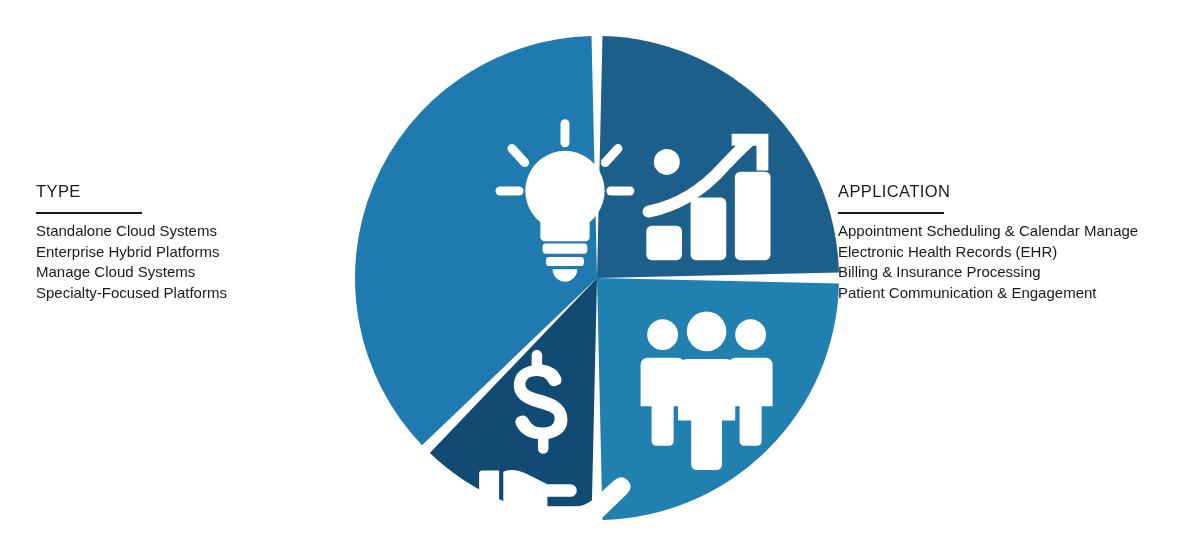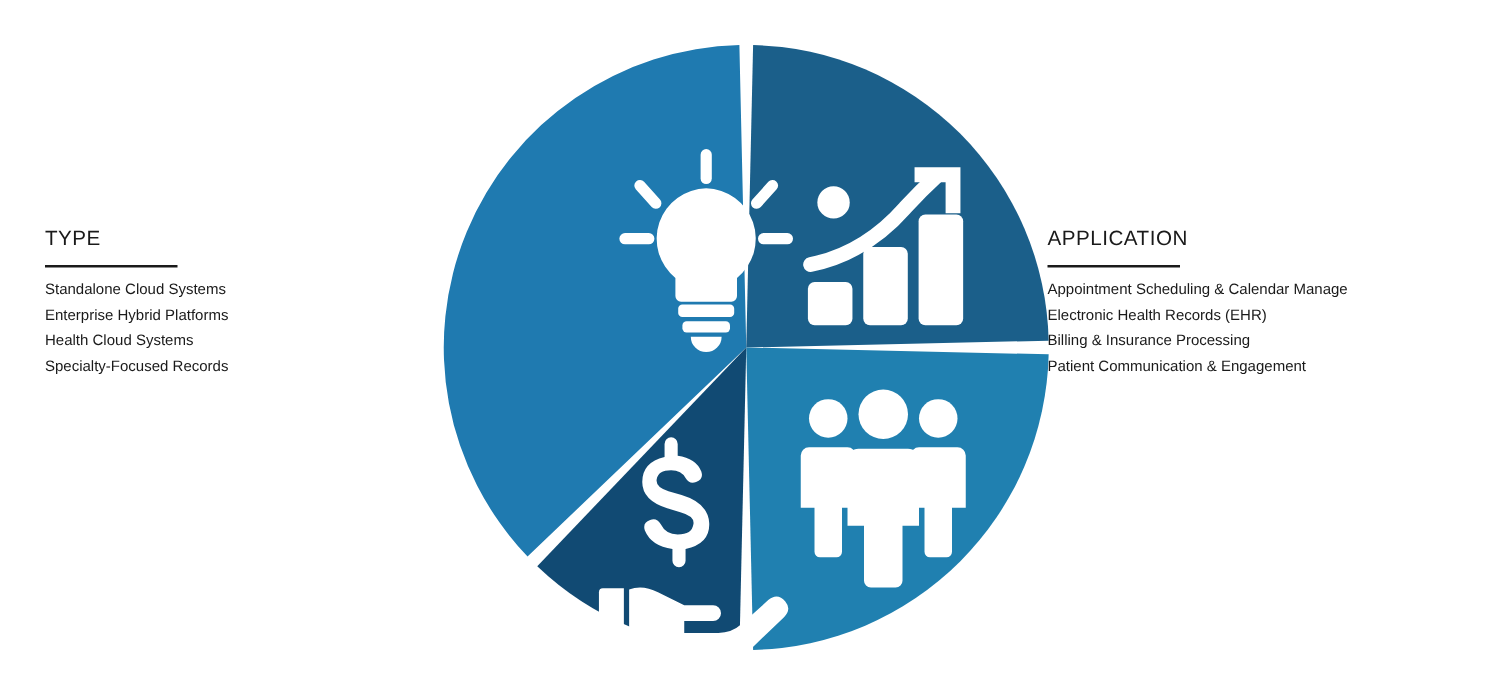--- a/index.html
+++ b/index.html
@@ -41,21 +41,21 @@
     height: 0;
     border-top: 2px solid #1a1a1a;
     margin: 12px 0 7px 0;
   }
   .col-list {
     list-style: none;
     margin: 0;
     padding: 0;
   }
   .col-list li {
-    font-size: 12px;
+    font-size: 15px;
     line-height: 20.5px;
     color: #1a1a1a;
     white-space: nowrap;
   }
 
   
   #pie-wrap {
     position: absolute;
     left: 350px;
     top: 31px;
@@ -68,22 +68,22 @@
 <body>
 
 <div id="infographic">
 
   <div class="col col-left">
     <div class="col-title">TYPE</div>
     <div class="rule"></div>
     <ul class="col-list">
       <li>Standalone Cloud Systems</li>
       <li>Enterprise Hybrid Platforms</li>
-      <li>Health Cloud Systems</li>
-      <li>Specialty-Focused Records</li>
+      <li>Manage Cloud Systems</li>
+      <li>Specialty-Focused Platforms</li>
     </ul>
   </div>
 
   <div class="col col-right">
     <div class="col-title">APPLICATION</div>
     <div class="rule"></div>
     <ul class="col-list">
       <li>Appointment Scheduling &amp; Calendar Manage</li>
       <li>Electronic Health Records (EHR)</li>
       <li>Billing &amp; Insurance Processing</li>

